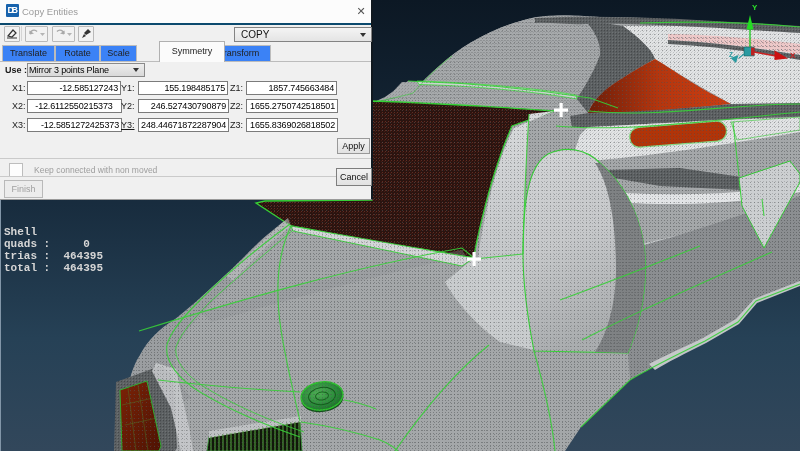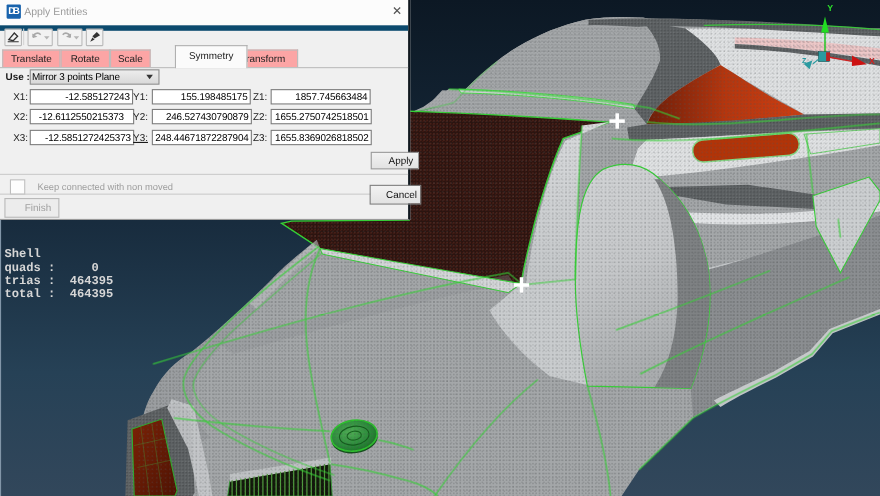--- a/index.html
+++ b/index.html
@@ -1,37 +1,37 @@
 <!DOCTYPE html>
 <html><head>
 <meta charset="utf-8">
 <style>
 html,body{margin:0;padding:0;}
 #root{position:relative;width:800px;height:451px;overflow:hidden;font-family:"Liberation Sans",sans-serif;background:#0d1926;}
 #viewport{position:absolute;left:0;top:0;width:800px;height:451px;background:linear-gradient(180deg,#0c1824 0%,#182c3e 45%,#264156 75%,#32475b 100%);}
 #vpline{position:absolute;left:0;top:200px;width:1px;height:251px;background:#8296a8;z-index:5;}
 #shell{position:absolute;left:4px;top:226px;margin:0;font-family:"Liberation Mono",monospace;font-weight:bold;font-size:11px;line-height:12px;color:#d6d6d6;z-index:6;}
 #dialog{position:absolute;left:0;top:0;width:371px;height:199px;background:#f0f0f0;border-right:2px solid #10181f;border-bottom:1px solid #9a9a9a;z-index:10;font-size:9px;color:#1a1a1a;}
-#titlebar{position:absolute;left:0;top:0;width:371px;height:23px;background:#fcfcfc;border-bottom:5px solid #0c4a6e;}
+#titlebar{position:absolute;left:0;top:0;width:371px;height:23px;background:#fcfcfc;border-bottom:2px solid #0c4a6e;}
 #dicon{position:absolute;left:6px;top:4px;width:13px;height:13px;background:#1863ad;border-radius:1px;}
 #dicon span{position:absolute;left:1.5px;top:0.5px;color:#fff;font-weight:bold;font-size:9px;letter-spacing:-2.5px;}
 #dtitle{position:absolute;left:22px;top:6px;font-size:9.5px;color:#9b9b9b;}
 #dclose{position:absolute;left:353px;top:3px;width:16px;height:16px;color:#555;font-size:11px;text-align:center;line-height:16px;}
 .tbbtn{position:absolute;top:26px;height:14px;border:1px solid #b9b9b9;background:#f2f2f2;border-radius:1px;}
 .tbsep{position:absolute;top:26px;width:1px;height:15px;background:#d4d4d4;}
 #combo{position:absolute;left:234px;top:27px;width:136px;height:13px;border:1px solid #838383;background:linear-gradient(#f4f4f4,#e4e4e4);}
 #combo b{position:absolute;left:6px;top:1px;font-weight:normal;color:#111;font-size:10px;}
 .darr{position:absolute;width:0;height:0;border-left:3.5px solid transparent;border-right:3.5px solid transparent;border-top:4px solid #333;}
 #tabs{position:absolute;left:0;top:41px;width:371px;height:21px;}
-.tab{position:absolute;top:4px;height:16px;background:#fca5a5;border:1px solid #bcbcbc;border-bottom:none;text-align:center;color:#222;padding-top:2px;box-sizing:border-box;}
+.tab{position:absolute;top:4px;height:16px;background:#3b82f6;border:1px solid #bcbcbc;border-bottom:none;text-align:center;color:#222;padding-top:2px;box-sizing:border-box;}
 .tab.active{top:0px;height:21px;background:#fbfbfb;border:1px solid #b0b0b0;border-bottom:none;padding-top:4px;z-index:3;}
 #tabline{position:absolute;left:0;top:61px;width:371px;height:1px;background:#bcbcbc;}
 .lbl{position:absolute;color:#1a1a1a;}
 .fld{position:absolute;height:12px;border:1px solid #7b7b7b;background:#fff;color:#000;text-align:right;padding:0 2px 0 1px;line-height:12px;white-space:nowrap;overflow:hidden;font-size:9px;letter-spacing:-0.15px;}
-.btn{position:absolute;border:1px solid #999;background:linear-gradient(#f2f2f2,#e2e2e2);text-align:center;color:#111;padding-left:11px;}
+.btn{position:absolute;border:1px solid #999;background:linear-gradient(#f2f2f2,#e2e2e2);text-align:center;color:#111;}
 .sep{position:absolute;left:0;width:371px;height:1px;background:#cacaca;}
 #chk{position:absolute;left:9px;top:163px;width:12px;height:12px;border:1px solid #bdbdbd;background:#fdfdfd;}
 #chklbl{position:absolute;left:34px;top:165px;color:#9d9d9d;font-size:8.5px;}
 svg{position:absolute;left:0;top:0;}
 </style>
 </head>
 <body>
 <div id="root">
 <div id="viewport">
 <svg id="car" width="800" height="451" viewBox="0 0 800 451">
@@ -235,21 +235,21 @@
 quads :     0
 trias :  464395
 total :  464395</pre>
 <div id="vpline"></div>
 </div>
 <div id="dialog">
   <div id="titlebar">
     <div id="dicon">
           <span>DB</span>
         </div>
-    <div id="dtitle">Apply Entities</div>
+    <div id="dtitle">Copy Entities</div>
     <div id="dclose">✕</div>
   </div>
   <div class="tbbtn" style="left:4px;width:14px;">
     <svg width="14" height="14" viewBox="0 0 14 14">
           <path d="M3 9 L8 3 L11 6 L7 10 Z" fill="none" stroke="#333" stroke-width="1.2"></path>
           <path d="M2 11 L12 11" stroke="#333" stroke-width="1"></path>
         </svg>
   </div>
   <div class="tbsep" style="left:21px;"></div>
   <div class="tbbtn" style="left:25px;width:21px;">
@@ -265,20 +265,24 @@
           <path d="M11.8 3.5 L11 7.5 L7 6.5 Z" fill="#a8a8a8"></path>
           <path d="M14 6 h5 l-2.5 3 Z" fill="#b5b5b5"></path>
         </svg>
   </div>
   <div class="tbbtn" style="left:78px;width:14px;">
     <svg width="14" height="14" viewBox="0 0 14 14">
           <path d="M9 2 L12 5 L7 8 L5 6 Z" fill="#333"></path>
           <path d="M5 7 L3 11 L7 9 Z" fill="#333"></path>
         </svg>
   </div>
+  <div id="combo">
+        <b>COPY</b>
+        <div class="darr" style="right:5px;top:5px;"></div>
+      </div>
   <div id="tabs">
     <div class="tab" style="left:2px;width:53px;">Translate</div>
     <div class="tab" style="left:55px;width:45px;">Rotate</div>
     <div class="tab" style="left:100px;width:37px;">Scale</div>
     <div class="tab active" style="left:139px;width:66px;margin-left:20px;">Symmetry</div>
     <div class="tab" style="left:207px;width:64px;">Transform</div>
   </div>
   <div id="tabline"></div>
   <div class="lbl" style="left:5px;top:65px;font-weight:bold;">Use :</div>
   <div class="fld" style="left:27px;top:63px;width:113px;text-align:left;background:linear-gradient(#ededed,#d9d9d9);border-color:#8a8a8a;">Mirror 3 points Plane</div>

